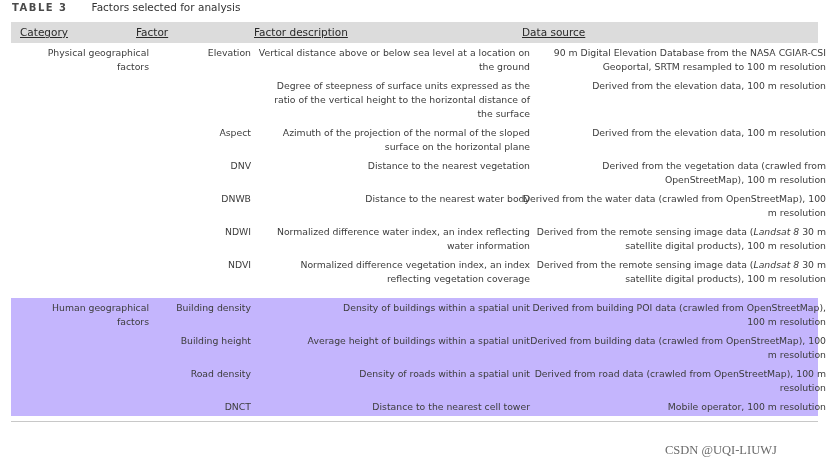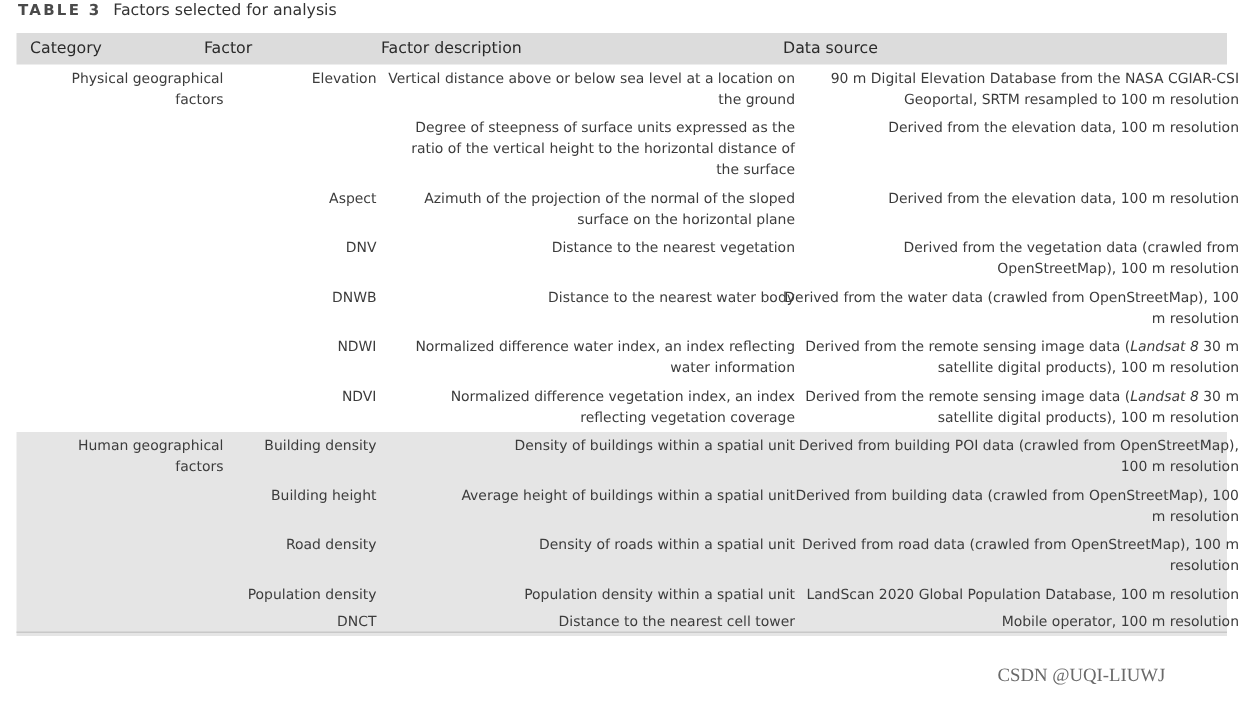--- a/index.html
+++ b/index.html
@@ -1,30 +1,30 @@
 <!DOCTYPE html>
 <html><head>
 <meta charset="utf-8">
 <style>
   html, body { margin: 0; padding: 0; background: #ffffff; }
   body { width: 829px; height: 469px; position: relative; overflow: hidden;
          font-family: "DejaVu Sans", sans-serif; color: #3a3a3a; }
   .caption { position: absolute; left: 12px; top: 1px; font-size: 10.5px; color: #333; white-space: nowrap; }
-  .caption .lbl { font-weight: bold; letter-spacing: 1.5px; color: #4a4a4a; margin-right: 8px; font-size: 10px; }
+  .caption .lbl { font-weight: bold; letter-spacing: 1.5px; color: #4a4a4a; margin-right: 24px; font-size: 10px; }
   .table { position: absolute; left: 11px; top: 22px; width: 807px; }
   .hdr { background: #dcdcdc; height: 21px; position: relative; font-size: 10.5px; color: #2a2a2a; }
-  .hdr span { position: absolute; top: 4px; }
+  .hdr span { position: absolute; top: 4px; text-decoration: underline; }
   .row { position: relative; font-size: 9.3px; line-height: 14px; color: #3c3c3c; text-align: right; }
   .row .c { position: absolute; top: 3px; }
   .c-cat { left: 9px; width: 115px; }
   .c-fac { left: 125px; width: 115px; }
   .c-desc { left: 243px; width: 262px; }
   .c-src { left: 511px; width: 290px; }
   .hang { padding-left: 14px; text-indent: -14px; }
-  .human { background: #e5e5e5; }
+  .human { background: #c4b5fd; margin-top: 10px; }
   .bottom-rule { position: absolute; left: 11px; top: 421px; width: 807px; height: 1px; background: #c8c8c8; }
   .watermark { position: absolute; left: 665px; top: 443px; font-family: Liberation Serif, serif; font-size: 12.5px; color: #6a6a6a; white-space: nowrap; }
   i { font-style: italic; }
 </style>
 </head>
 <body>
 
 <div class="caption">
   <span class="lbl">TABLE 3</span><span>Factors selected for analysis</span>
 </div>
@@ -85,25 +85,20 @@
     <div class="row" style="height:33px">
       <div class="c c-fac">Building height</div>
       <div class="c c-desc hang">Average height of buildings within a spatial unit</div>
       <div class="c c-src hang">Derived from building data (crawled from OpenStreetMap), 100 m resolution</div>
     </div>
     <div class="row" style="height:33px">
       <div class="c c-fac">Road density</div>
       <div class="c c-desc hang">Density of roads within a spatial unit</div>
       <div class="c c-src hang">Derived from road data (crawled from OpenStreetMap), 100 m resolution</div>
     </div>
-    <div class="row" style="height:18px">
-      <div class="c c-fac">Population density</div>
-      <div class="c c-desc hang">Population density within a spatial unit</div>
-      <div class="c c-src hang">LandScan 2020 Global Population Database, 100 m resolution</div>
-    </div>
     <div class="row" style="height:19px">
       <div class="c c-fac">DNCT</div>
       <div class="c c-desc hang">Distance to the nearest cell tower</div>
       <div class="c c-src hang">Mobile operator, 100 m resolution</div>
     </div>
   </div>
 </div>
 
 <div class="bottom-rule"></div>
 

